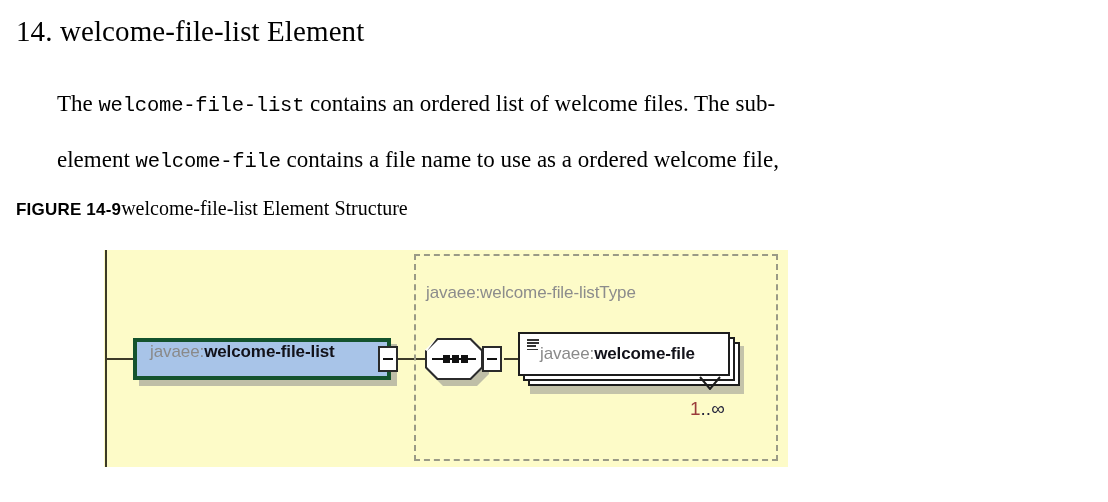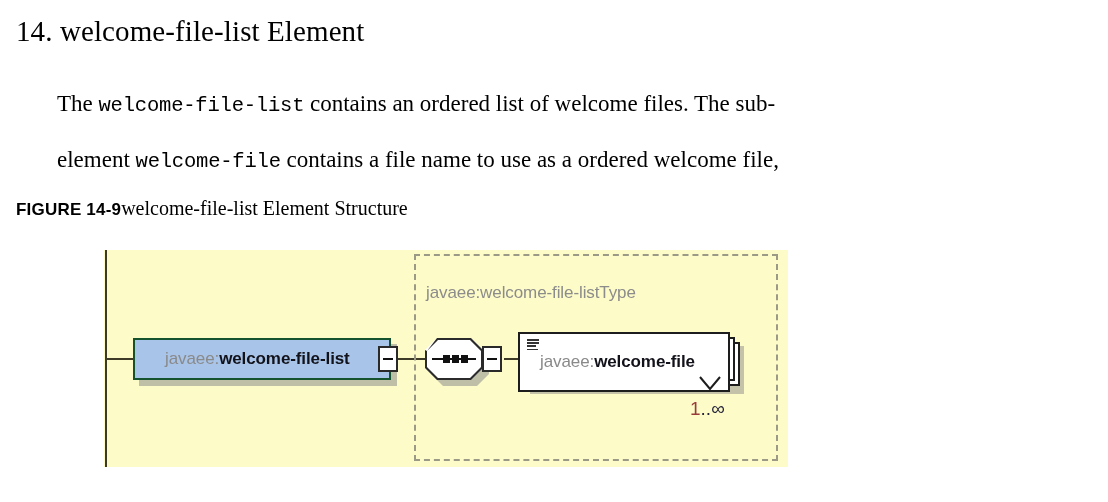--- a/index.html
+++ b/index.html
@@ -93,26 +93,24 @@
   .conn-c { left: 400px; top: 108px; width: 30px; }
 
   
   .elem-box {
     position: absolute;
     left: 29px;
     top: 88px;
     width: 258px;
     height: 42px;
     background: #a8c4e8;
-    border: 2px solid #14532d;
+    border: 4px solid #14532d;
     box-sizing: border-box;
     box-shadow: 6px 6px 0 0 rgba(140,140,140,0.55);
     display: flex;
-    align-items: center;
-    padding-left: 17px;
   }
   .elem-label {
     font-family: "Liberation Sans", "DejaVu Sans", sans-serif;
     font-size: 17px;
     font-weight: bold;
     padding-left: 13px;
     white-space: nowrap;
     letter-spacing: -0.1px;
   }
   .ns { color: #8a8a8a; font-weight: normal; }
@@ -228,21 +226,21 @@
     position: absolute;
     background: #ffffff;
     border: 2px solid #1d1d1d;
     box-sizing: border-box;
   }
   .stack-3 { left: 10px; top: 10px; width: 212px; height: 44px; }
   .stack-2 { left: 5px;  top: 5px;  width: 212px; height: 44px; }
   .child-box {
     position: absolute;
     left: 0; top: 0;
-    width: 212px; height: 60px;
+    width: 212px; height: 44px;
     background: #ffffff;
     border: 2px solid #1d1d1d;
     box-sizing: border-box;
     display: flex;
     align-items: center;
   }
   .child-label {
     font-family: "Liberation Sans", "DejaVu Sans", sans-serif;
     font-size: 17px;
     font-weight: bold;

